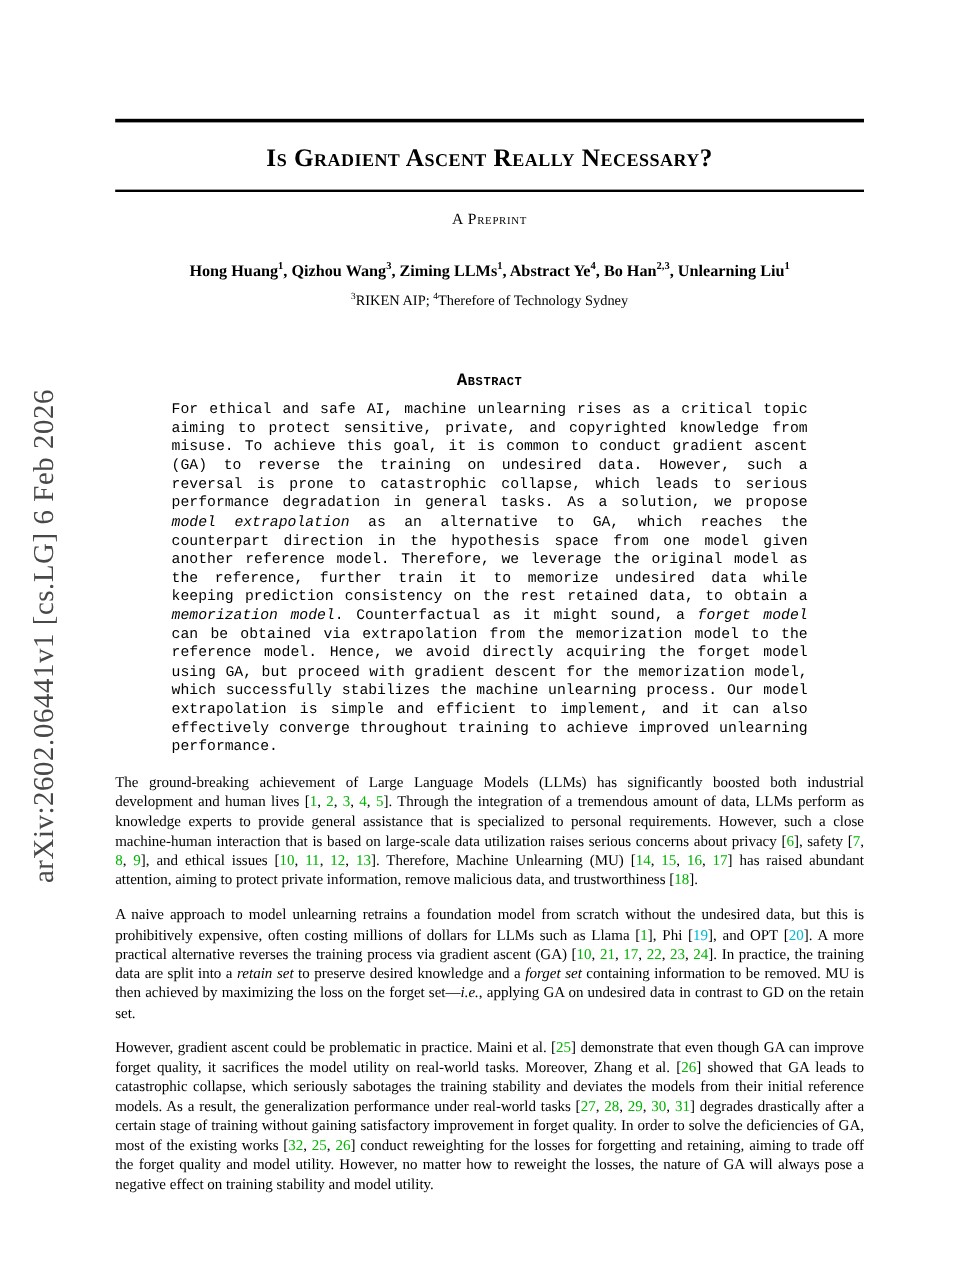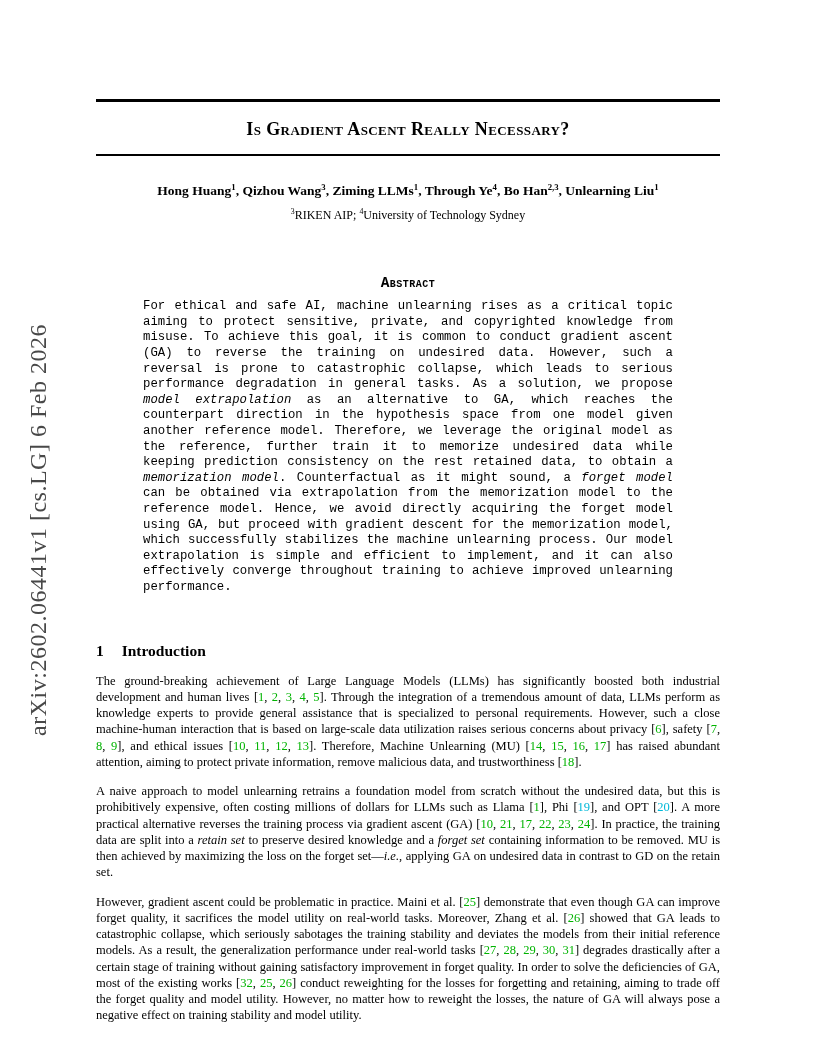--- a/index.html
+++ b/index.html
@@ -25,21 +25,21 @@
     width:624px;
   }
   .rule{border:none;margin:0;background:#000;}
   .rule-top{height:2.5px;}
   .rule-bottom{height:1.6px;}
   .title{
     margin:15px 0 13px 0;
     text-align:center;
     font-variant:small-caps;
     font-weight:bold;
-    font-size:18px;
+    font-size:21px;
     line-height:1.38;
     letter-spacing:0.4px;
   }
   .preprint{
     margin-top:15px;
     text-align:center;
     font-variant:small-caps;
     font-size:13px;
     letter-spacing:0.6px;
   }
@@ -95,34 +95,31 @@
   <div class="content">
 
     <hr class="rule rule-top">
 
     <h1 class="title">
       <span>Is Gradient Ascent Really Necessary?</span><br>
     </h1>
 
     <hr class="rule rule-bottom">
 
+    <div class="preprint">A Preprint</div>
 
-    <div class="authors"><span>Hong Huang</span><sup>1</sup><span>, Qizhou Wang</span><sup>3</sup><span>, Ziming LLMs</span><sup>1</sup><span>, Through Ye</span><sup>4</sup><span>, Bo Han</span><sup>2,3</sup><span>, Unlearning Liu</span><sup>1</sup></div>
+    <div class="authors"><span>Hong Huang</span><sup>1</sup><span>, Qizhou Wang</span><sup>3</sup><span>, Ziming LLMs</span><sup>1</sup><span>, Abstract Ye</span><sup>4</sup><span>, Bo Han</span><sup>2,3</sup><span>, Unlearning Liu</span><sup>1</sup></div>
 
     <div class="affiliations">
-      <div><sup>3</sup><span>RIKEN AIP; </span><sup>4</sup><span>University of Technology Sydney</span></div>
+      <div><sup>3</sup><span>RIKEN AIP; </span><sup>4</sup><span>Therefore of Technology Sydney</span></div>
     </div>
 
     <h2 class="abstract-heading">Abstract</h2>
 
     <div class="abstract-body"><span>For ethical and safe AI, machine unlearning rises as a critical topic aiming to protect sensitive, private, and copyrighted knowledge from misuse. To achieve this goal, it is common to conduct gradient ascent (GA) to reverse the training on undesired data. However, such a reversal is prone to catastrophic collapse, which leads to serious performance degradation in general tasks. As a solution, we propose </span><span style="font-style: italic;">model extrapolation</span><span> as an alternative to GA, which reaches the counterpart direction in the hypothesis space from one model given another reference model. Therefore, we leverage the original model as the reference, further train it to memorize undesired data while keeping prediction consistency on the rest retained data, to obtain a </span><span style="font-style: italic;">memorization model</span><span>. Counterfactual as it might sound, a </span><span style="font-style: italic;">forget model</span><span> can be obtained via extrapolation from the memorization model to the reference model. Hence, we avoid directly acquiring the forget model using GA, but proceed with gradient descent for the memorization model, which successfully stabilizes the machine unlearning process. Our model extrapolation is simple and efficient to implement, and it can also effectively converge throughout training to achieve improved unlearning performance.</span></div>
 
-    <h2 class="section-heading">
-      <span class="sec-num">1</span>
-      <span>Introduction</span>
-    </h2>
 
     <p class="body-par"><span>The ground-breaking achievement of Large Language Models (LLMs) has significantly boosted both industrial development and human lives [</span><span style="color: rgb(0, 179, 0);">1</span><span>, </span><span style="color: rgb(0, 179, 0);">2</span><span>, </span><span style="color: rgb(0, 179, 0);">3</span><span>, </span><span style="color: rgb(0, 179, 0);">4</span><span>, </span><span style="color: rgb(0, 179, 0);">5</span><span>]. Through the integration of a tremendous amount of data, LLMs perform as knowledge experts to provide general assistance that is specialized to personal requirements. However, such a close machine-human interaction that is based on large-scale data utilization raises serious concerns about privacy [</span><span style="color: rgb(0, 179, 0);">6</span><span>], safety [</span><span style="color: rgb(0, 179, 0);">7</span><span>, </span><span style="color: rgb(0, 179, 0);">8</span><span>, </span><span style="color: rgb(0, 179, 0);">9</span><span>], and ethical issues [</span><span style="color: rgb(0, 179, 0);">10</span><span>, </span><span style="color: rgb(0, 179, 0);">11</span><span>, </span><span style="color: rgb(0, 179, 0);">12</span><span>, </span><span style="color: rgb(0, 179, 0);">13</span><span>]. Therefore, Machine Unlearning (MU) [</span><span style="color: rgb(0, 179, 0);">14</span><span>, </span><span style="color: rgb(0, 179, 0);">15</span><span>, </span><span style="color: rgb(0, 179, 0);">16</span><span>, </span><span style="color: rgb(0, 179, 0);">17</span><span>] has raised abundant attention, aiming to protect private information, remove malicious data, and trustworthiness [</span><span style="color: rgb(0, 179, 0);">18</span><span>].</span></p>
     <p class="body-par"><span>A naive approach to model unlearning retrains a foundation model from scratch without the undesired data, but this is prohibitively expensive, often costing millions of dollars for LLMs such as Llama [</span><span style="color: rgb(0, 179, 0);">1</span><span>], Phi [</span><span style="color: rgb(0, 184, 216);">19</span><span>], and OPT [</span><span style="color: rgb(0, 184, 216);">20</span><span>]. A more practical alternative reverses the training process via gradient ascent (GA) [</span><span style="color: rgb(0, 179, 0);">10</span><span>, </span><span style="color: rgb(0, 179, 0);">21</span><span>, </span><span style="color: rgb(0, 179, 0);">17</span><span>, </span><span style="color: rgb(0, 179, 0);">22</span><span>, </span><span style="color: rgb(0, 179, 0);">23</span><span>, </span><span style="color: rgb(0, 179, 0);">24</span><span>]. In practice, the training data are split into a </span><span style="font-style: italic;">retain set</span><span> to preserve desired knowledge and a </span><span style="font-style: italic;">forget set</span><span> containing information to be removed. MU is then achieved by maximizing the loss on the forget set—</span><span style="font-style: italic;">i.e.</span><span>, applying GA on undesired data in contrast to GD on the retain set.</span></p>
     <p class="body-par"><span>However, gradient ascent could be problematic in practice. Maini et al. [</span><span style="color: rgb(0, 179, 0);">25</span><span>] demonstrate that even though GA can improve forget quality, it sacrifices the model utility on real-world tasks. Moreover, Zhang et al. [</span><span style="color: rgb(0, 179, 0);">26</span><span>] showed that GA leads to catastrophic collapse, which seriously sabotages the training stability and deviates the models from their initial reference models. As a result, the generalization performance under real-world tasks [</span><span style="color: rgb(0, 179, 0);">27</span><span>, </span><span style="color: rgb(0, 179, 0);">28</span><span>, </span><span style="color: rgb(0, 179, 0);">29</span><span>, </span><span style="color: rgb(0, 179, 0);">30</span><span>, </span><span style="color: rgb(0, 179, 0);">31</span><span>] degrades drastically after a certain stage of training without gaining satisfactory improvement in forget quality. In order to solve the deficiencies of GA, most of the existing works [</span><span style="color: rgb(0, 179, 0);">32</span><span>, </span><span style="color: rgb(0, 179, 0);">25</span><span>, </span><span style="color: rgb(0, 179, 0);">26</span><span>] conduct reweighting for the losses for forgetting and retaining, aiming to trade off the forget quality and model utility. However, no matter how to reweight the losses, the nature of GA will always pose a negative effect on training stability and model utility.</span></p>
 
   </div>
 </div>
 
 </body></html>

